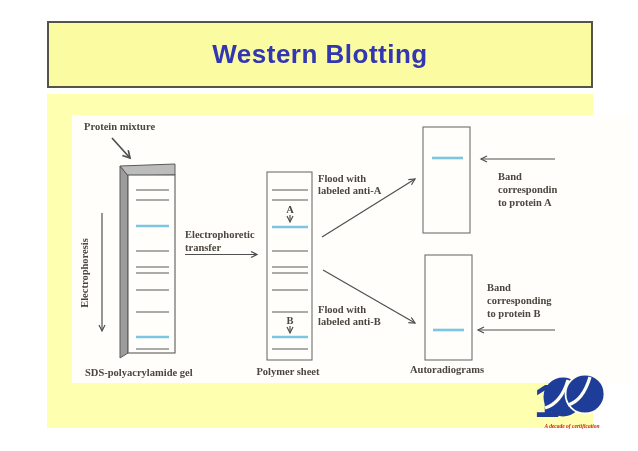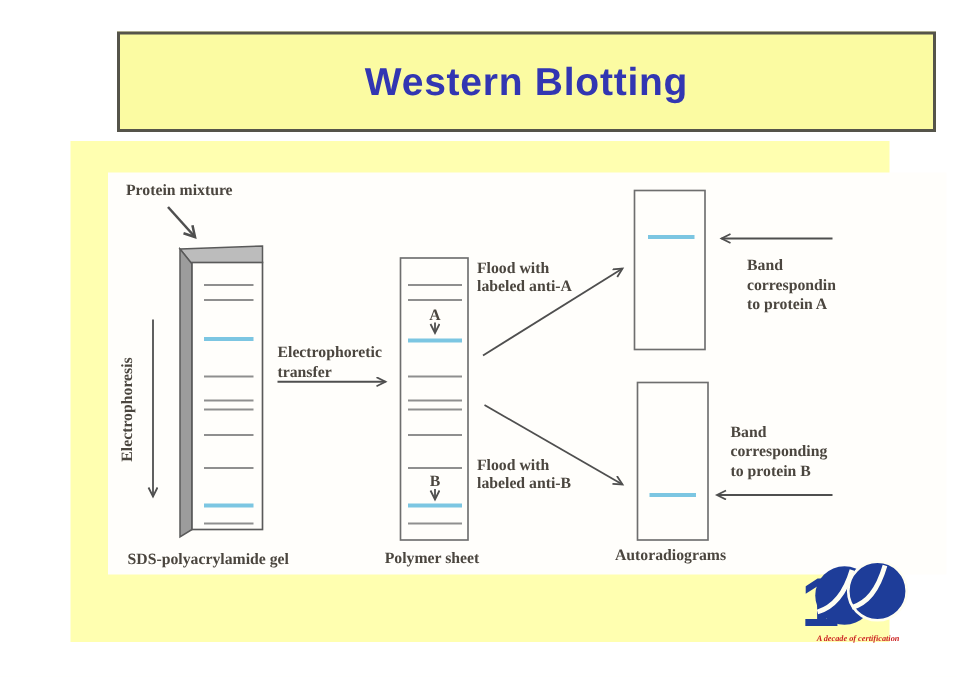--- a/index.html
+++ b/index.html
@@ -3,21 +3,21 @@
 <meta charset="utf-8">
 <style>
   html,body { margin:0; padding:0; }
   body {
     width:638px; height:451px; background:#ffffff; position:relative;
     font-family:"Liberation Sans", sans-serif; overflow:hidden;
   }
   .title-box {
     position:absolute; left:47px; top:21px; width:546px; height:67px;
     box-sizing:border-box; background:#fbfba2; border:2px solid #55544a;
-    display:flex; align-items:center; justify-content:center;margin-left:31px;
+    display:flex; align-items:center; justify-content:center;
   }
   .title-text {
     color:#3236b2; font-weight:bold; font-size:26px; letter-spacing:0.5px;
     font-family:"Liberation Sans", sans-serif;
   }
   .slide-body {
     position:absolute; left:47px; top:94px; width:546px; height:334px;
     background:#ffffb0;
   }
   .diagram-panel {

